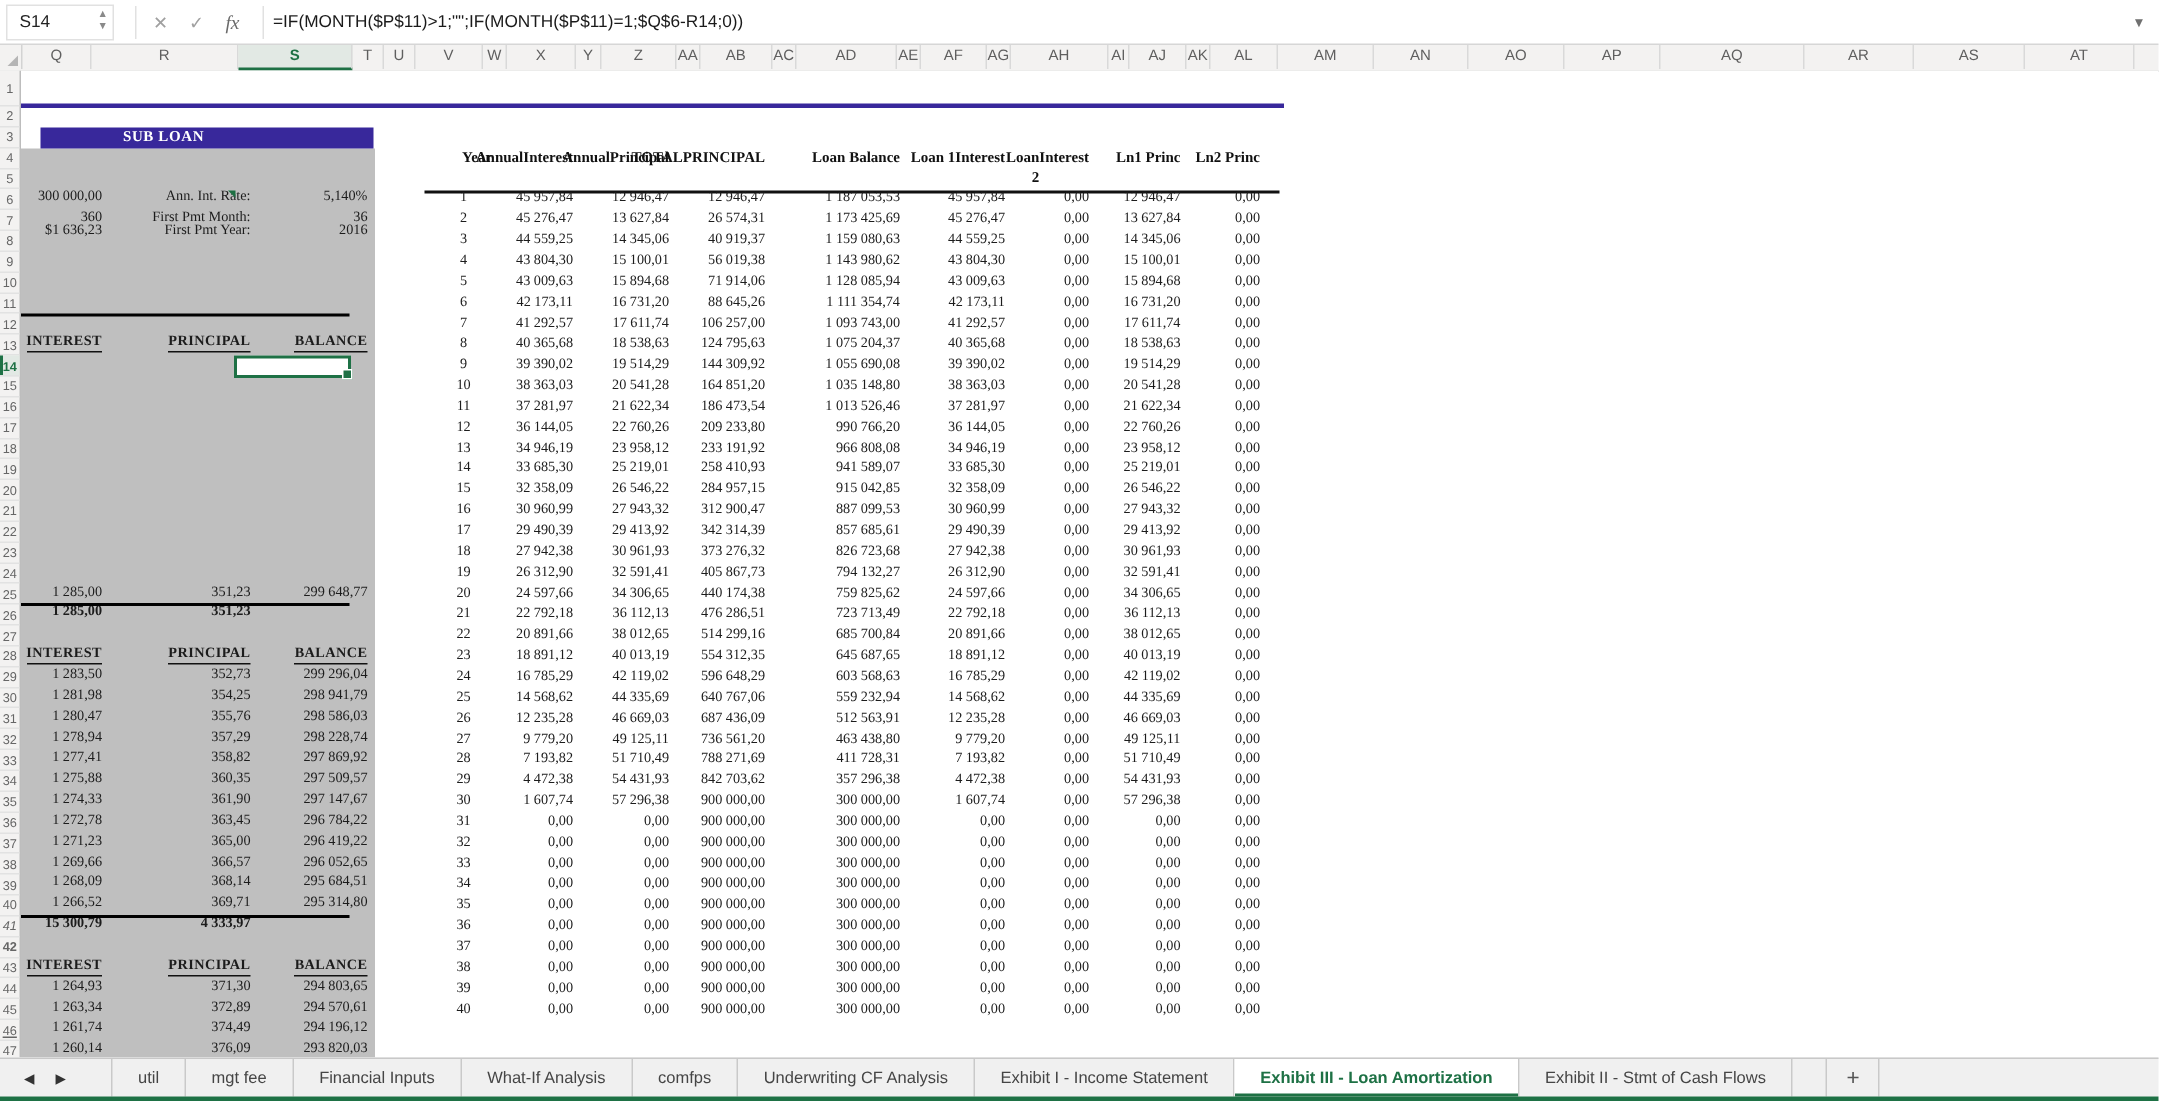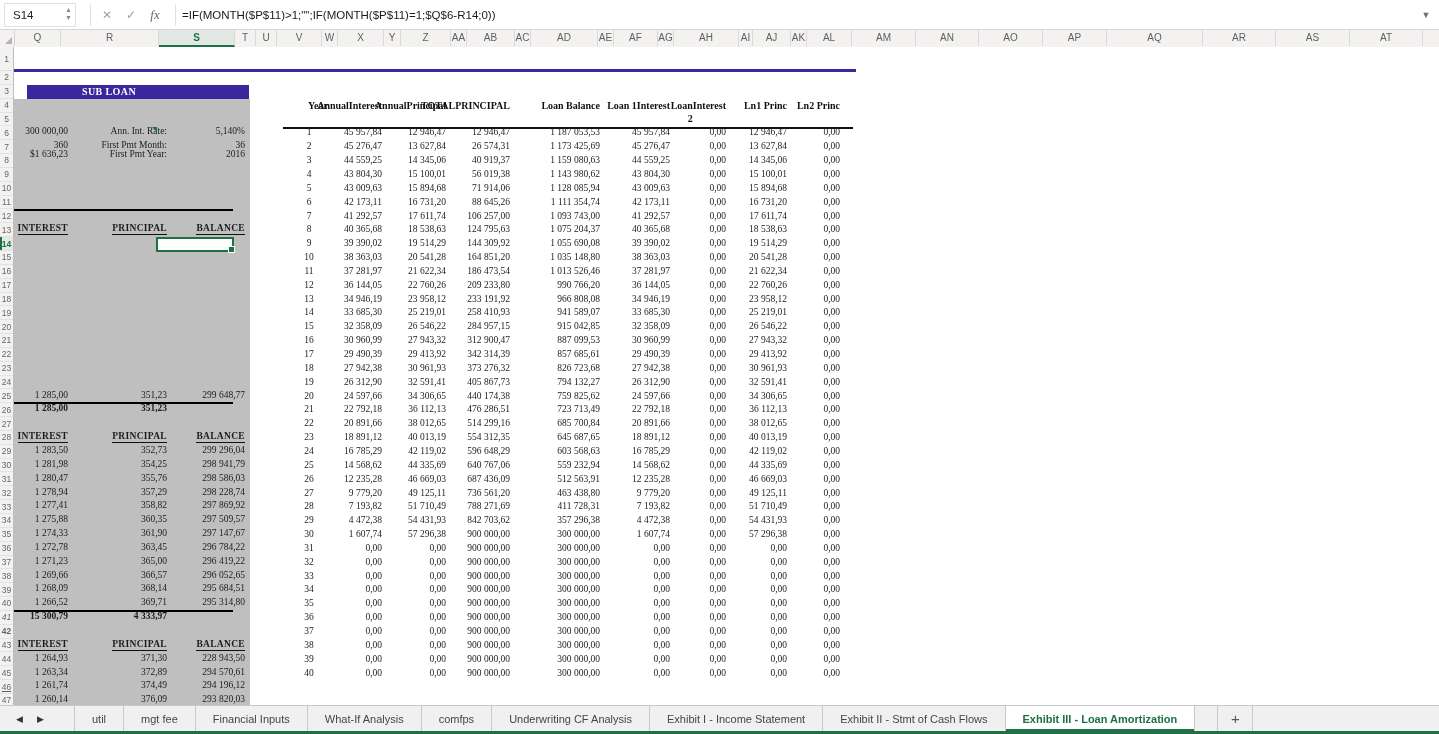--- a/index.html
+++ b/index.html
@@ -298,21 +298,21 @@
         <span class="c3">295 314,80</span>
       </div>
       <div class="lp-row bold" style="top: 564.15px; height: 13.85px;">
         <span class="c1">15 300,79</span>
         <span class="c2">4 333,97</span>
         <span class="c3"></span>
       </div>
       <div class="lp-row" style="top: 605.7px; height: 13.85px;">
         <span class="c1">1 264,93</span>
         <span class="c2">371,30</span>
-        <span class="c3">228 943,50</span>
+        <span class="c3">294 803,65</span>
       </div>
       <div class="lp-row" style="top: 619.55px; height: 13.85px;">
         <span class="c1">1 263,34</span>
         <span class="c2">372,89</span>
         <span class="c3">294 570,61</span>
       </div>
       <div class="lp-row" style="top: 633.4px; height: 13.85px;">
         <span class="c1">1 261,74</span>
         <span class="c2">374,49</span>
         <span class="c3">294 196,12</span>
@@ -819,18 +819,18 @@
     <span>▶</span>
   </div>
   <div id="tabs" style="display:flex;align-items:stretch;">
       <div class="tab">util</div>
       <div class="tab">mgt fee</div>
       <div class="tab">Financial Inputs</div>
       <div class="tab">What-If Analysis</div>
       <div class="tab">comfps</div>
       <div class="tab">Underwriting CF Analysis</div>
       <div class="tab">Exhibit I - Income Statement</div>
+      <div class="tab active">Exhibit III - Loan Amortization</div>
       <div class="tab">Exhibit II - Stmt of Cash Flows</div>
-      <div class="tab active">Exhibit III - Loan Amortization</div>
     </div>
   <div id="plusTab">+</div>
 </div>
 <div id="statusStrip"></div>
 
 </body></html>

